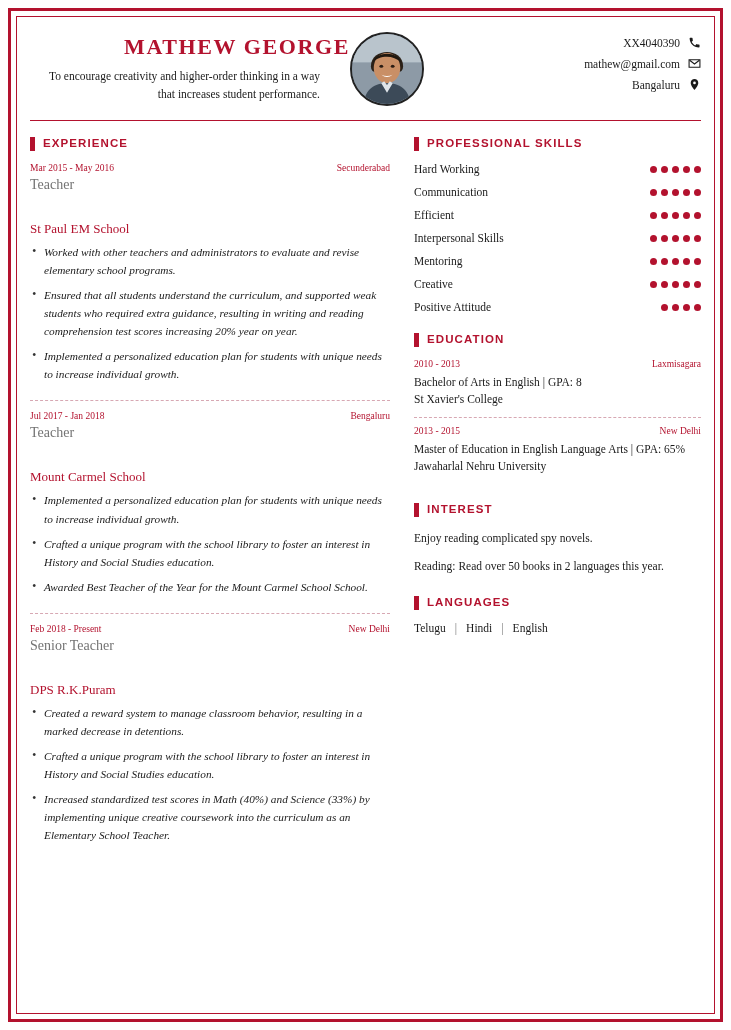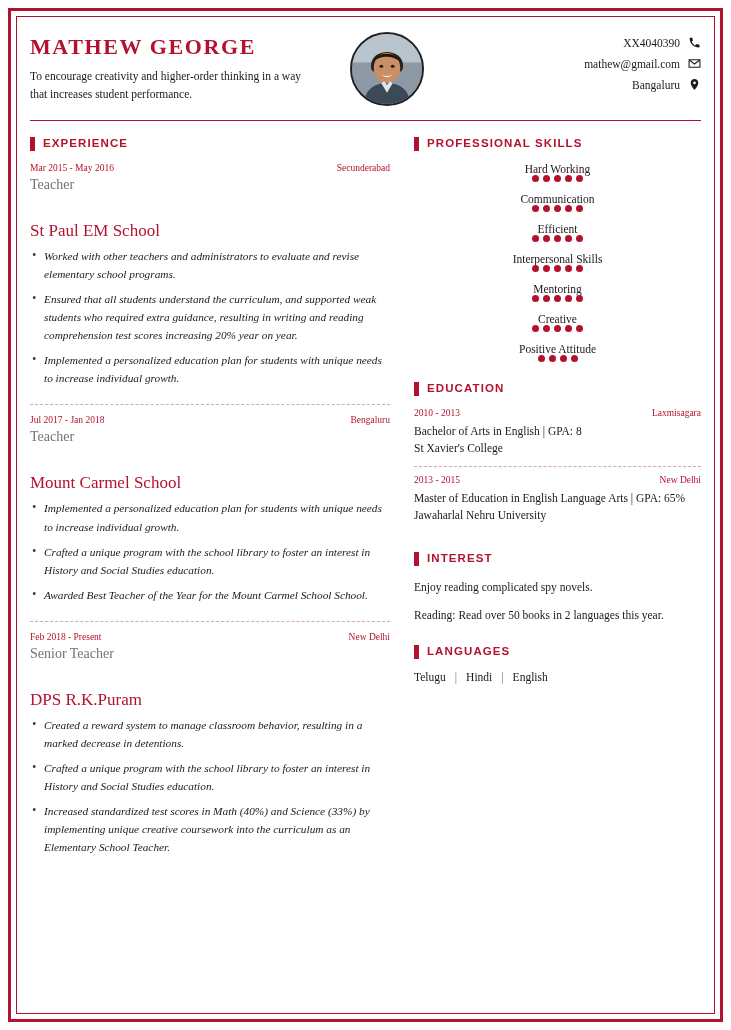--- a/index.html
+++ b/index.html
@@ -33,21 +33,21 @@
     left: 30px; top: 30px; right: 30px; bottom: 30px;
   }
 
   
   .header {
     display: flex;
     align-items: flex-start;
     padding-bottom: 14px;
     border-bottom: 1.5px solid #b3122e;
   }
-  .header-left { width: 320px; flex: none; }
+  .header-left { width: 320px; flex: none; text-align: right; }
   .name {
     font-family: "Liberation Serif", serif;
     font-size: 22px;
     font-weight: bold;
     letter-spacing: 1.6px;
     color: #b3122e;
     margin: 4px 0 8px 0;
     white-space: nowrap;
   }
   .objective {
@@ -126,21 +126,21 @@
     align-items: center;
     font-size: 9.5px;
     color: #b3122e;
   }
   .exp-role {
     font-size: 14px;
     color: #737373;
     margin: 4px 0 2px 0;
   }
   .exp-org {
-    font-size: 17px;
+    font-size: 13px;
     color: #b3122e;
     margin-bottom: 6px;
     margin-top: 28px;
   }
   ul.bullets {
     margin: 0;
     padding: 0;
     list-style: none;
     font-style: italic;
   }
@@ -159,21 +159,20 @@
     color: #333;
     font-size: 12px;
   }
 
   
   .skill-row {
     display: flex;
     align-items: center;
     justify-content: space-between;
     margin-bottom: 11px;
-    flex-direction: column;
   }
   .skill-name { font-size: 11.5px; color: #1a1a1a; }
   .dots { display: flex; gap: 4px; flex: none; }
   .dot { width: 7px; height: 7px; border-radius: 50%; background: #b3122e; }
 
   
   .edu { padding-bottom: 8px; }
   .edu + .edu { border-top: 1px dashed #d7a8b3; padding-top: 8px; }
   .edu-meta {
     display: flex;

